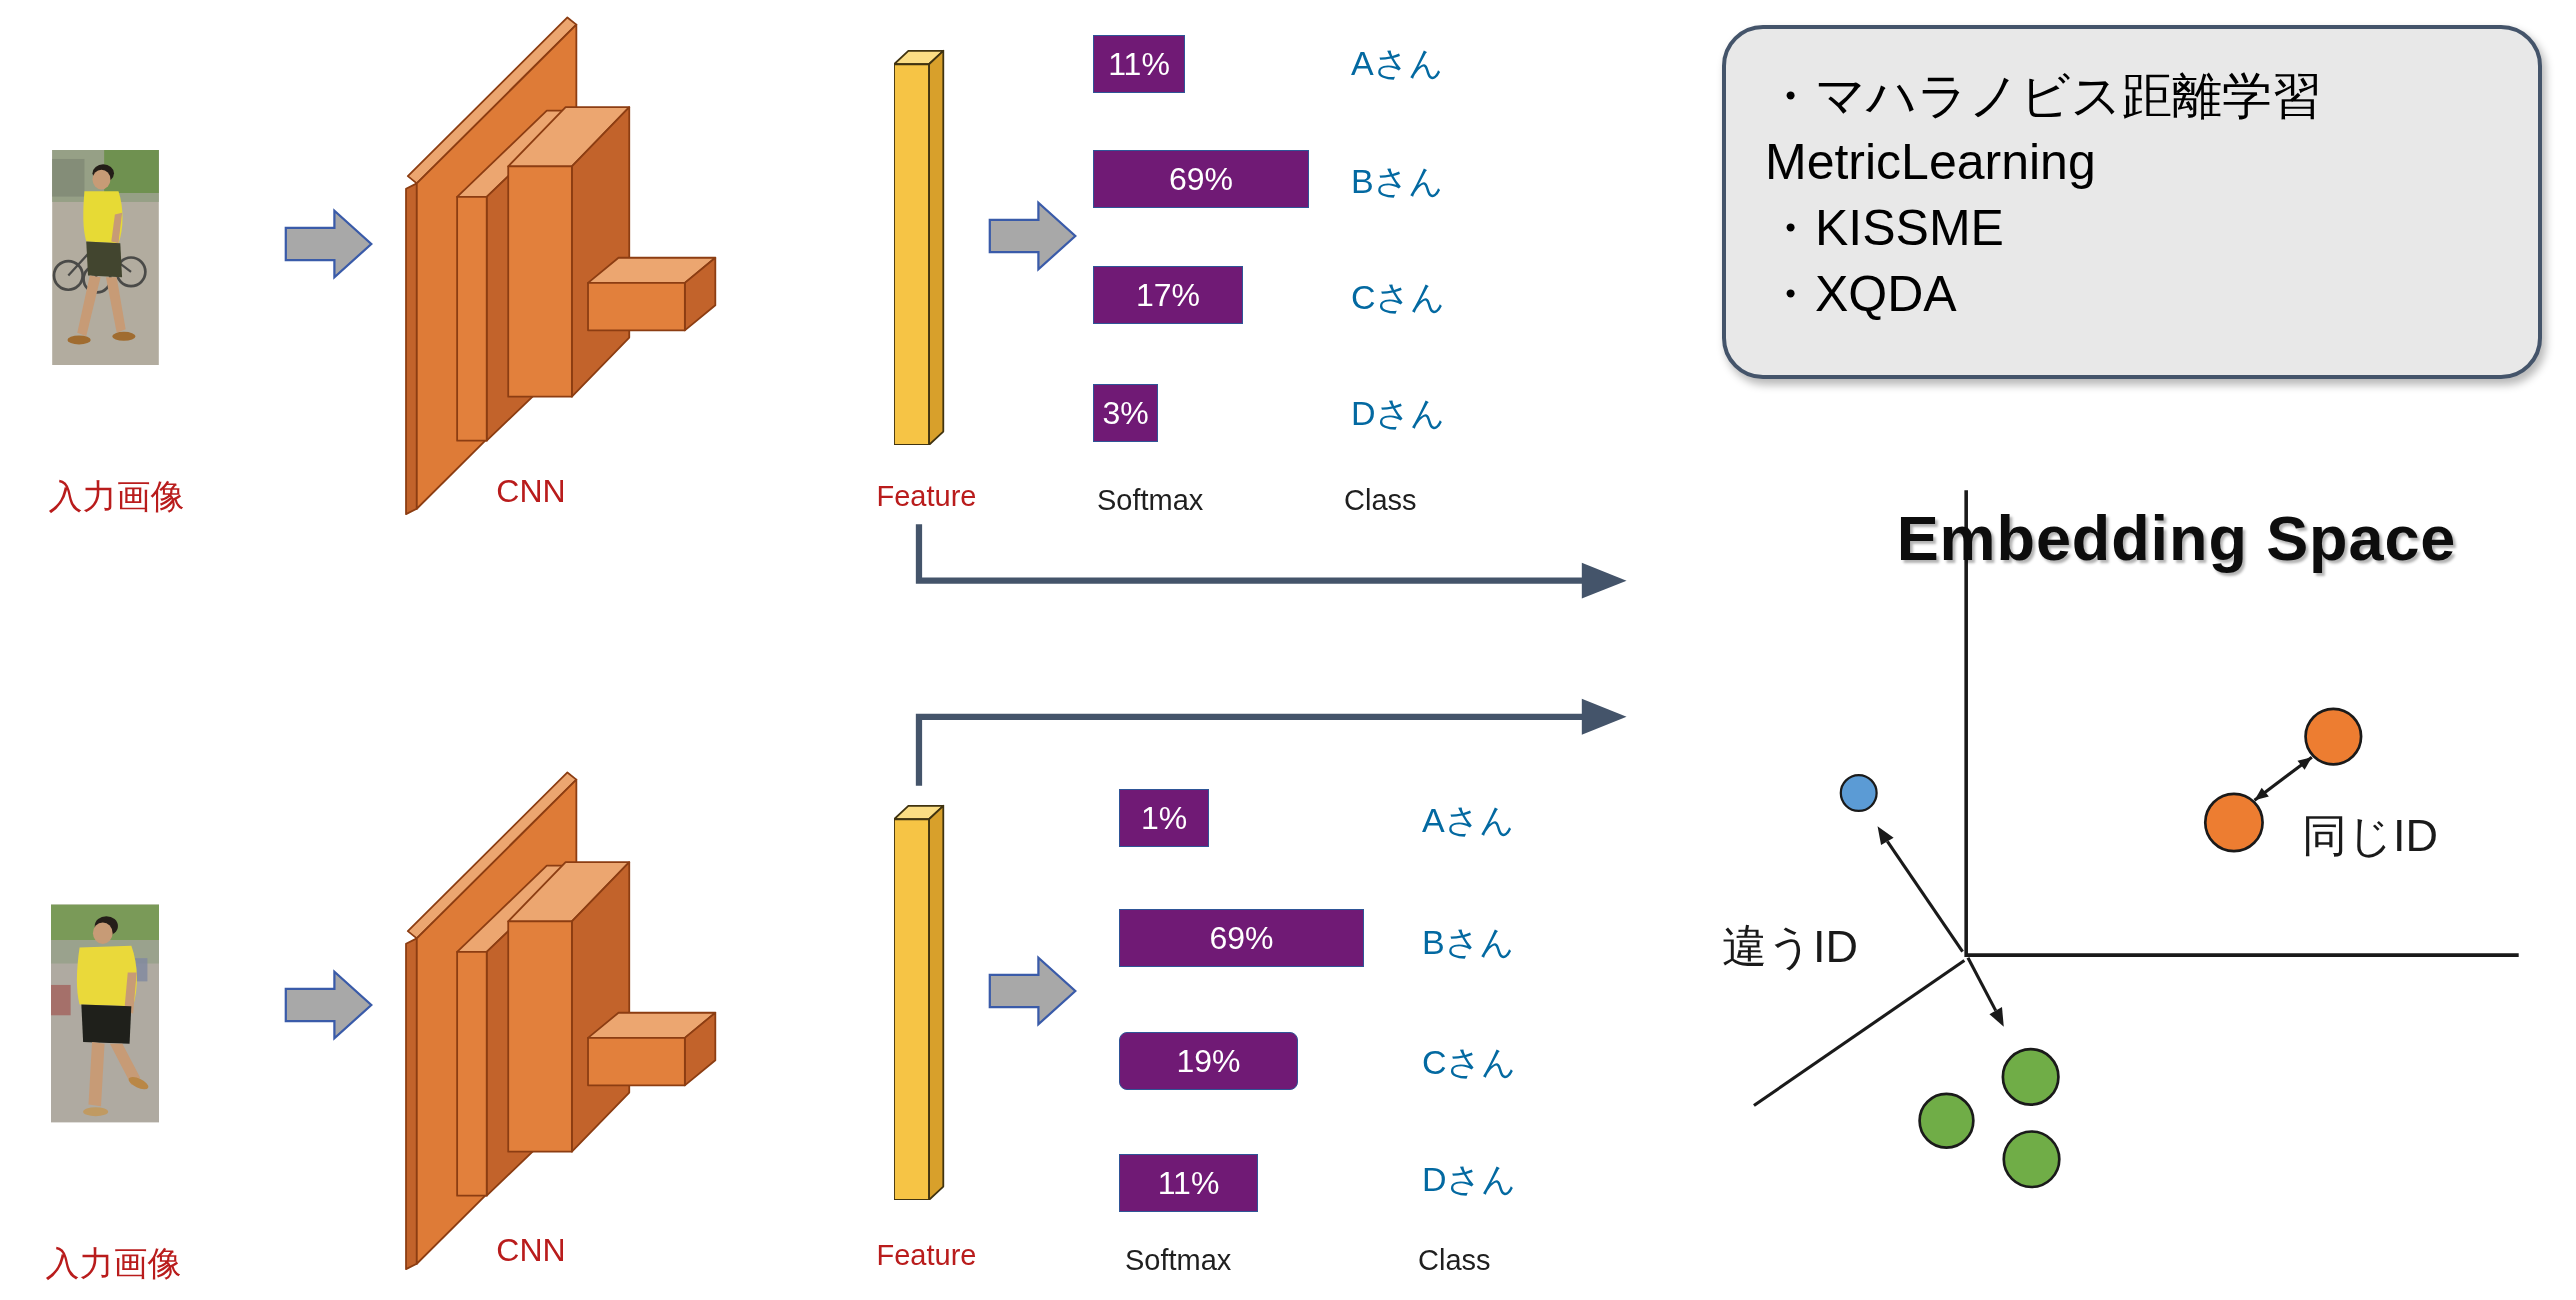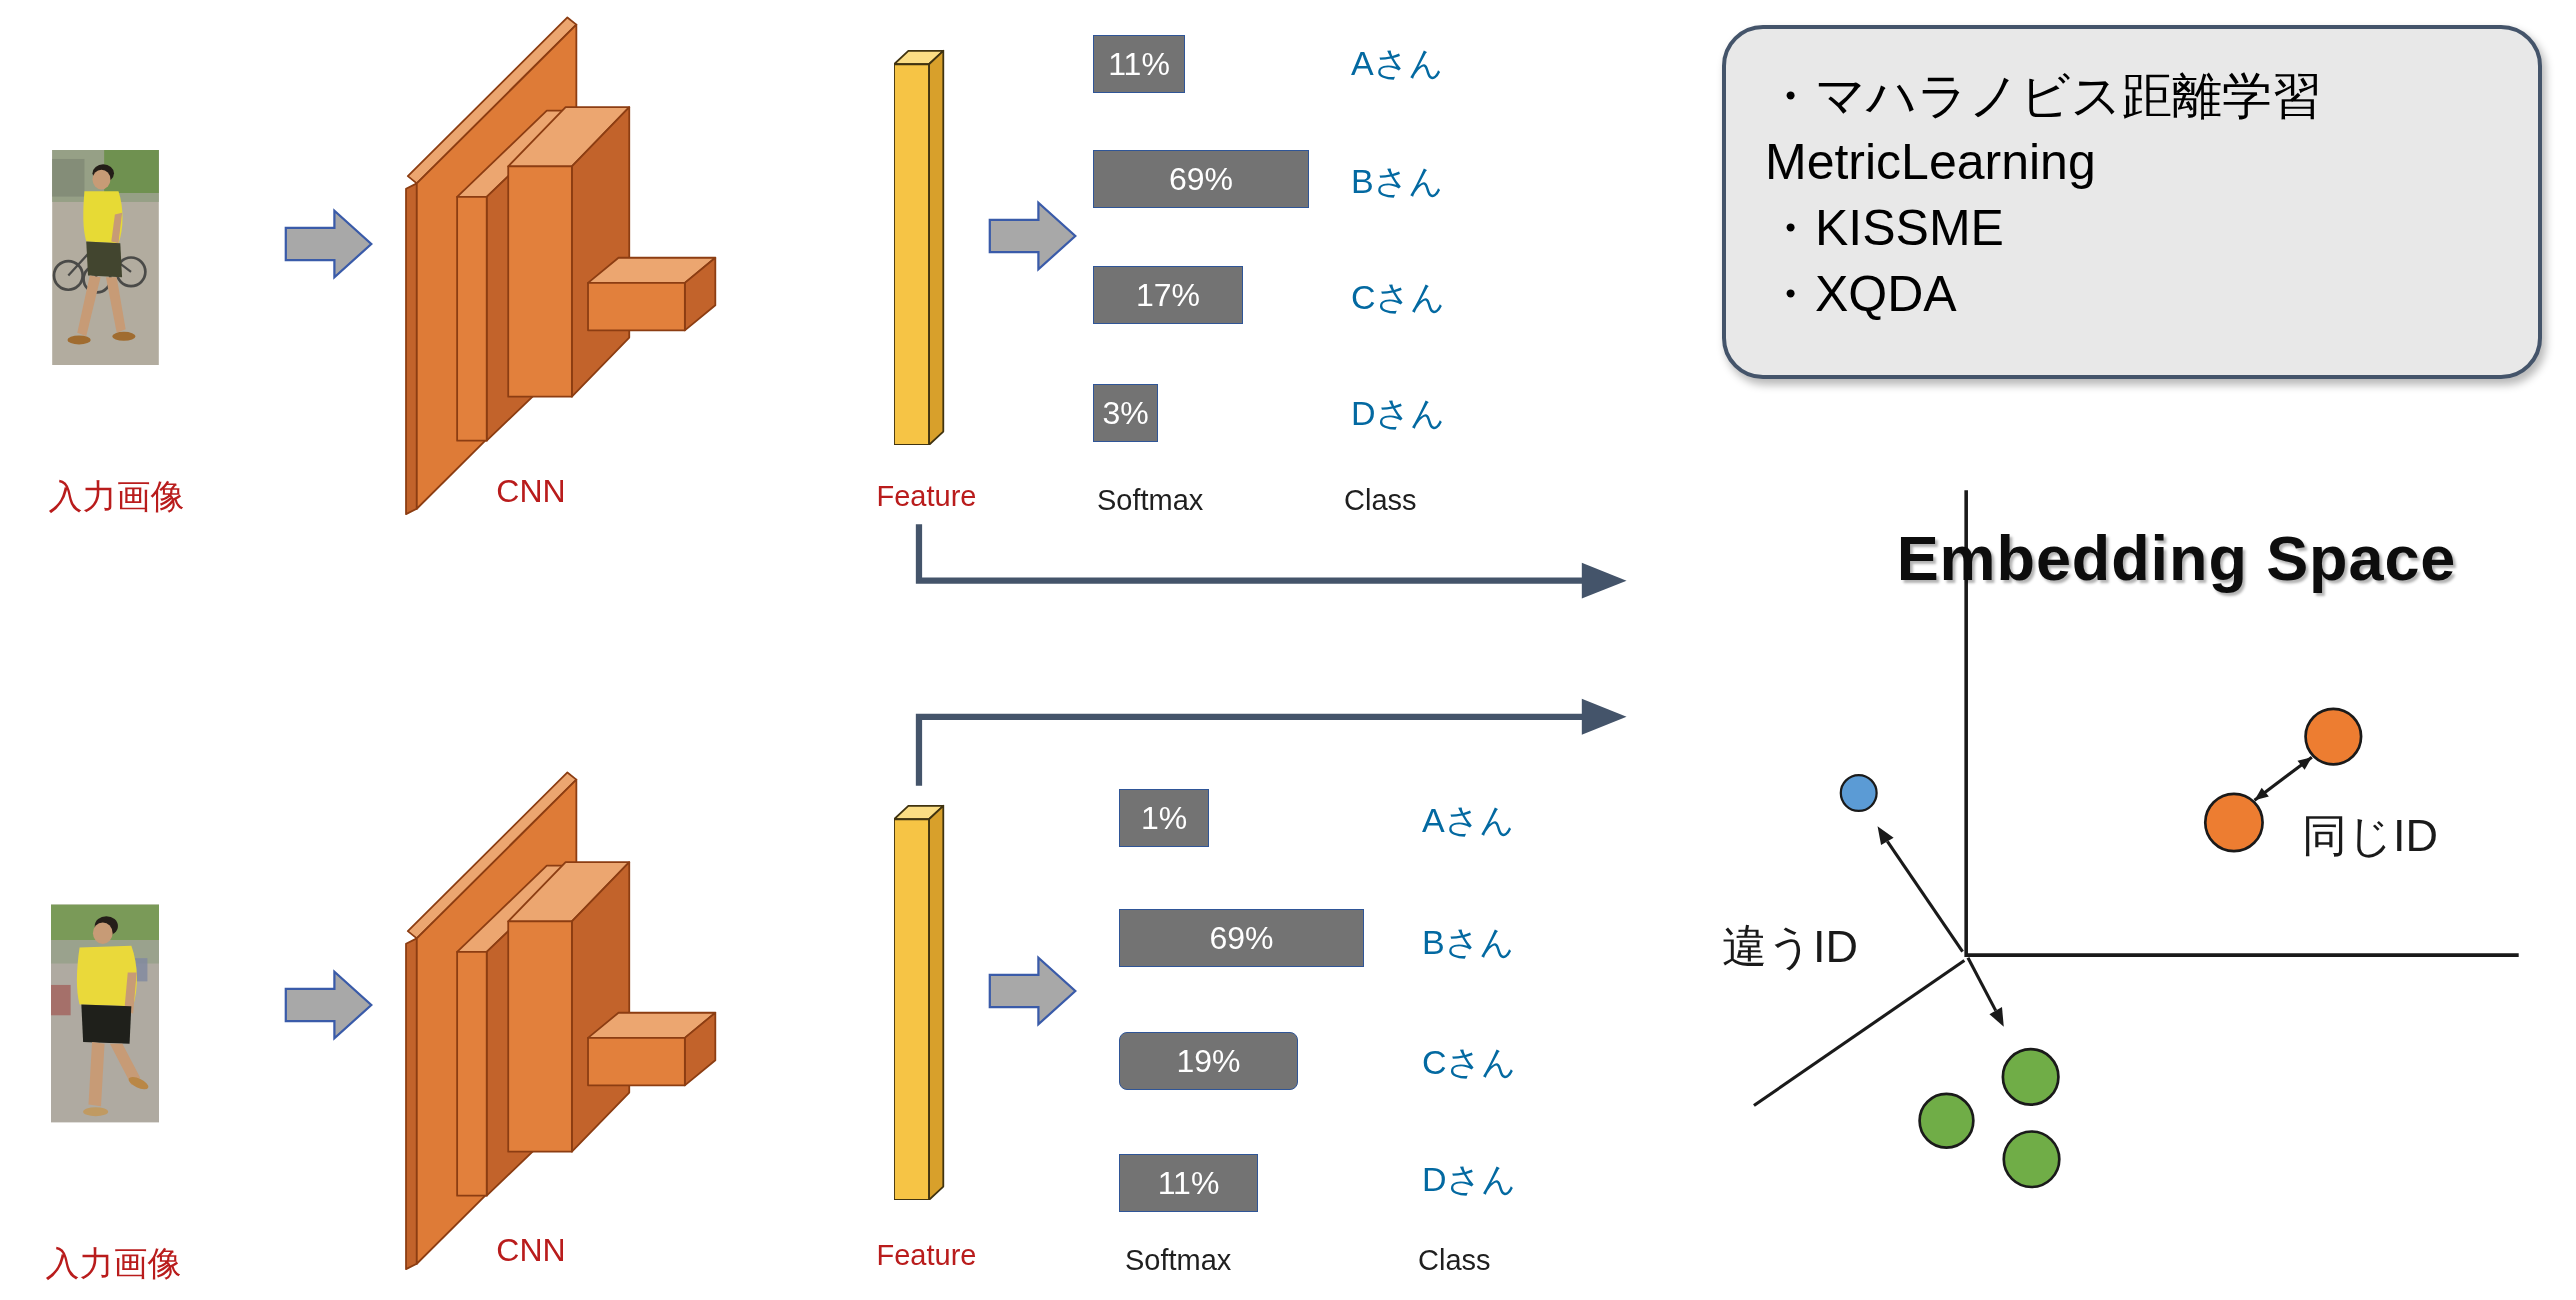--- a/index.html
+++ b/index.html
@@ -1,30 +1,30 @@
 <!DOCTYPE html>
 <html style="font-size:14.3px"><head>
 <meta charset="utf-8">
 <style>
   html,body{margin:0;padding:0;background:#fff;}
   #canvas{position:relative;width:2576px;height:1301px;background:#ffffff;overflow:hidden;
           font-family:"Liberation Sans","DejaVu Sans",sans-serif;color:#1a1a1a;}
   .abs{position:absolute;}
   .lbl{position:absolute;text-align:center;color:#b91c1c;white-space:nowrap;}
-  .softbar{position:absolute;height:58px;background:#737373;border:1.8px solid #2F5597;box-sizing:border-box;
+  .softbar{position:absolute;height:58px;background:#701a75;border:1.8px solid #2F5597;box-sizing:border-box;
            color:#ffffff;font-size:32px;display:flex;align-items:center;justify-content:center;}
   .clslabel{position:absolute;font-size:34px;color:#0369a1;white-space:nowrap;}
   .caption{position:absolute;font-size:29px;color:#1f1f1f;text-align:left;white-space:nowrap;}
   #metric-box{position:absolute;left:1722px;top:25px;width:820px;height:354px;box-sizing:border-box;
               background:#E8E8E8;border:4.5px solid #44546A;border-radius:41px;
               box-shadow:3.6px 5.4px 9px rgba(0,0,0,0.28);padding:34px 27px 0 39px;}
   #metric-box .line{font-size:50px;line-height:66px;color:#000;white-space:nowrap;}
   #emb-title{position:absolute;left:1827px;top:502px;width:699px;text-align:center;
              font-size:63px;font-weight:800;letter-spacing:0.9px;color:#0d0d0d;
-             text-shadow:2.7px 2.7px 2.7px rgba(0,0,0,0.30);white-space:nowrap;margin-top:20px;}
+             text-shadow:2.7px 2.7px 2.7px rgba(0,0,0,0.30);white-space:nowrap;}
   .emb-note{position:absolute;font-size:45px;color:#1a1a1a;white-space:nowrap;}
   svg{display:block;}
 </style>
 </head>
 <body>
 
 <div id="canvas">
 
   <svg class="abs" style="left:52px;top:150px;" width="107" height="215" viewBox="0 0 119 240">
     <rect width="119" height="240" fill="#b2ac9f"></rect>

